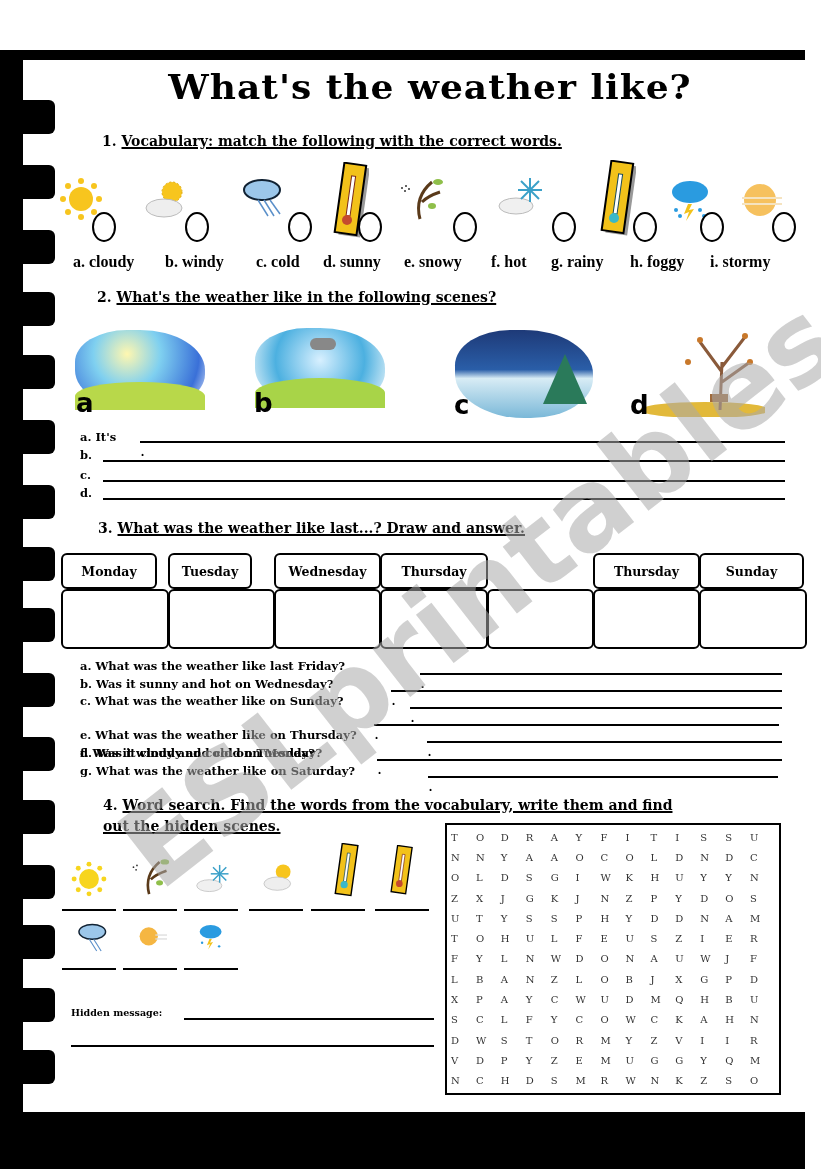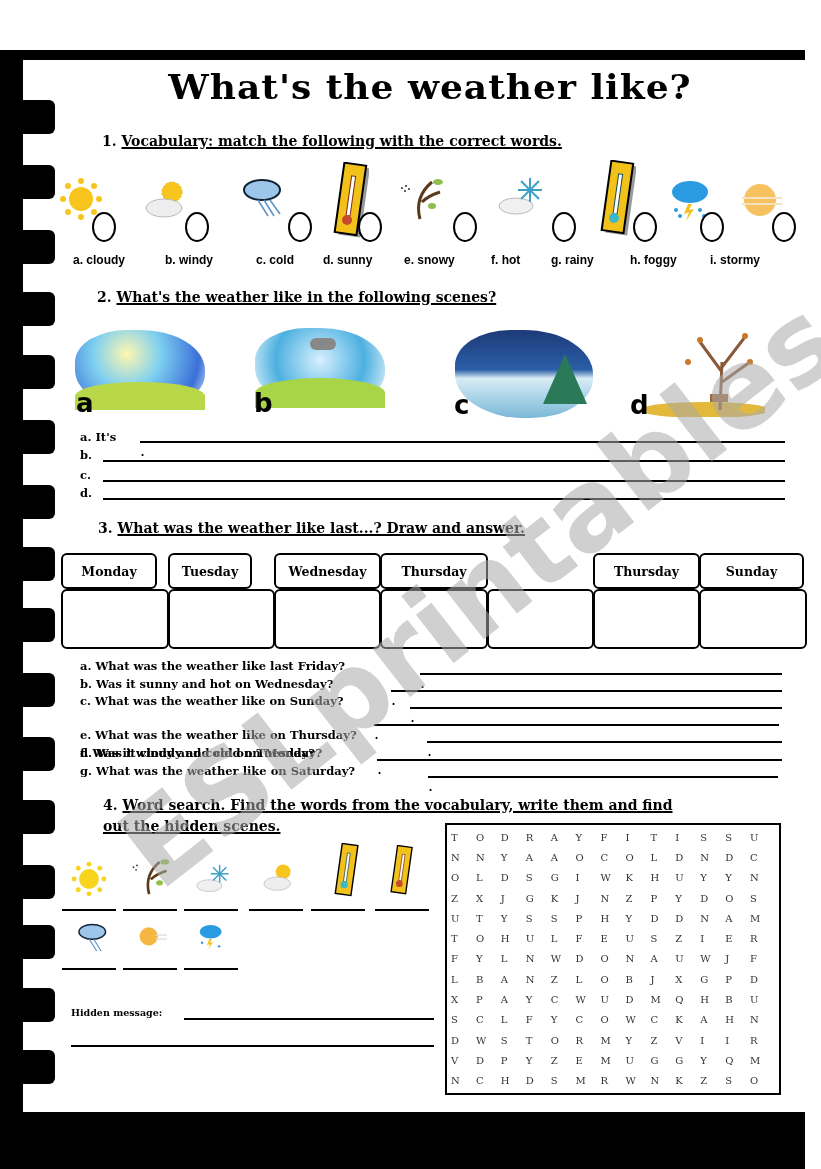--- a/index.html
+++ b/index.html
@@ -9,21 +9,21 @@
   
   .frame-top { left:0; top:50px; width:805px; height:10px; background:#000; }
   .frame-left { left:0; top:50px; width:23px; height:1119px; background:#000; }
   .frame-bottom { left:0; top:1112px; width:805px; height:57px; background:#000; }
   .tab { left:0; width:55px; height:34px; background:#000; border-radius:0 6px 6px 0; }
 
   .title { left:95px; top:66px; width:670px; text-align:center; font-family:"DejaVu Serif", serif;
            font-weight:900; font-size:36px; letter-spacing:1px; transform:scaleY(0.95); }
   .h { font-weight:bold; font-size:14px; font-family:"DejaVu Serif", serif; }
   .h .u { text-decoration:underline; text-decoration-thickness:2px; }
-  .lbl { font-weight:bold; font-size:12px; font-family:Liberation Sans, sans-serif; white-space:nowrap; }
+  .lbl { font-weight:bold; font-size:16px; font-family:Liberation Serif, serif; white-space:nowrap; }
   .small { font-weight:bold; font-size:11.5px; font-family:"DejaVu Serif", serif; white-space:nowrap; }
 
   
   .icon { width:46px; height:46px; }
   .circle { width:20px; height:26px; border:2.5px solid #000; border-radius:50%; background:#fff; }
 
   .line { height:0; border-bottom:2px solid #000; }
   .dot::after { content:"."; }
 
   

